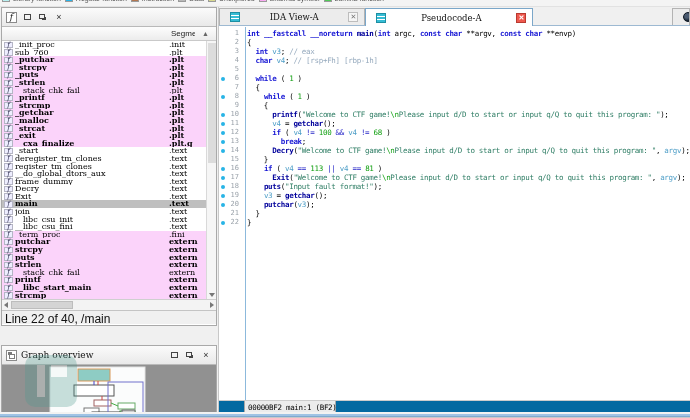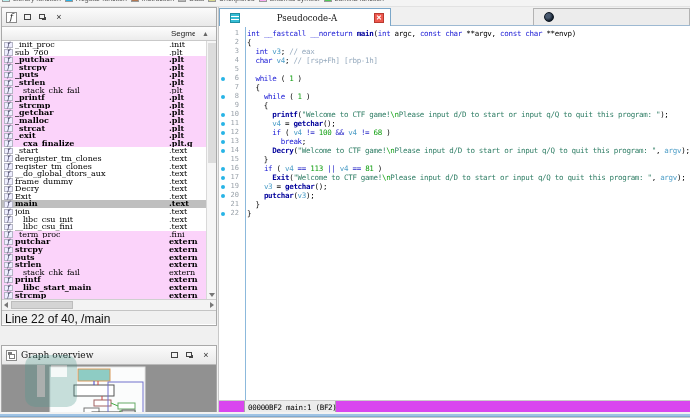--- a/index.html
+++ b/index.html
@@ -93,33 +93,33 @@
   .code-area { position:absolute; left:0; top:20px; width:472px; height:373px; background:#fff; overflow:hidden; }
   .gutter-sep { position:absolute; left:26px; top:0; width:1px; height:373px; background:#8cb9dc; }
   .code-lines { position:absolute; left:0; top:2px; width:472px; }
   .cl { height:9px; display:flex; align-items:center; white-space:pre;
         font-family:"DejaVu Sans Mono", monospace; font-size:7.5px; letter-spacing:-0.3px; line-height:9px; }
   .dot { width:8px; height:9px; position:relative; flex:none; }
   .dot.on::after { content:""; position:absolute; left:2px; top:2.5px; width:4px; height:4px;
                    border-radius:50%; background:#28b4e6; }
   .lnum { width:14px; flex:none; text-align:right; color:#9aa2aa; font-size:7px; letter-spacing:0; padding-right:2px; }
   .ctext { padding-left:6px; flex:none; }
-  .ctext .kw  { color:#1616d4; font-weight:normal; }
+  .ctext .kw  { color:#1616d4; font-weight:bold; }
   .ctext .fn  { color:#00009b; font-weight:bold; }
   .ctext .var { color:#4f9fc8; }
   .ctext .num { color:#0e9e0e; }
   .ctext .str { color:#2e7d64; }
   .ctext .esc { color:#16a216; }
   .ctext .com { color:#95a9bd; }
   .ctext .op  { color:#2626c8; }
   .ctext .pl  { color:#000; }
 
   
   .code-status { position:absolute; left:0; top:393px; width:472px; height:13px;
-                 background:#d946ef; border-top:1px solid #cccccc; }
+                 background:#0369a1; border-top:1px solid #cccccc; }
   .code-status-box { position:absolute; left:25px; top:0; width:92px; height:13px;
                      background:#ececec; border:1px solid #a8a8a8; border-top:none;
                      font-family:"DejaVu Sans Mono", monospace; font-size:7.5px; letter-spacing:-0.3px;
                      color:#000; padding:2px 0 0 3px; white-space:nowrap; }
 
   
   .bottom-strip { position:absolute; left:0; top:412px; width:690px; height:6px;
                   background:linear-gradient(#f2f2f2 0 2px, #9fc3e4 2px 4px, #7fa9d0 4px 5px, #c8c8c8 5px 6px); }
 
   
@@ -409,20 +409,25 @@
           <rect x="89" y="60" width="13" height="7" fill="#cdcdcd" stroke="#555555"></rect>
           <polyline points="95,56 95,63 89,63" fill="none" stroke="#4444cc"></polyline>
           <rect x="106" y="17" width="35" height="44" fill="none" stroke="#7070cc"></rect>
         </svg>
       </div>
     </div>
   </div>
 
   <div class="right-col">
     <div class="tabbar">
+      <div class="tab tab-1">
+        <span class="ticon-text"></span>
+        <span class="tab-label">IDA View-A</span>
+        <span class="tclose">✕</span>
+      </div>
       <div class="tab tab-2 active">
         <span class="ticon-text"></span>
         <span class="tab-label">Pseudocode-A</span>
         <span class="tclose red">✕</span>
       </div>
       <div class="tab tab-3">
         <span class="ticon-hex"></span>
         <span class="tab-label">Hex View-1</span>
         <span class="tclose">✕</span>
       </div>
@@ -444,20 +449,21 @@
           <div class="cl"><span class="dot on"></span><span class="lnum">8</span><span class="ctext"><span class="pl">    </span><span class="kw">while</span><span class="pl"> ( </span><span class="num">1</span><span class="pl"> )</span></span></div>
           <div class="cl"><span class="dot"></span><span class="lnum">9</span><span class="ctext"><span class="pl">    {</span></span></div>
           <div class="cl"><span class="dot on"></span><span class="lnum">10</span><span class="ctext"><span class="pl">      </span><span class="fn">printf</span><span class="pl">(</span><span class="str">"Welcome to CTF game!</span><span class="esc">\n</span><span class="str">Please input d/D to start or input q/Q to quit this program: "</span><span class="pl">);</span></span></div>
           <div class="cl"><span class="dot on"></span><span class="lnum">11</span><span class="ctext"><span class="pl">      </span><span class="var">v4</span><span class="pl"> = </span><span class="fn">getchar</span><span class="pl">();</span></span></div>
           <div class="cl"><span class="dot on"></span><span class="lnum">12</span><span class="ctext"><span class="pl">      </span><span class="kw">if</span><span class="pl"> ( </span><span class="var">v4</span><span class="op"> != </span><span class="num">100</span><span class="op"> &amp;&amp; </span><span class="var">v4</span><span class="op"> != </span><span class="num">68</span><span class="pl"> )</span></span></div>
           <div class="cl"><span class="dot on"></span><span class="lnum">13</span><span class="ctext"><span class="pl">        </span><span class="kw">break</span><span class="pl">;</span></span></div>
           <div class="cl"><span class="dot on"></span><span class="lnum">14</span><span class="ctext"><span class="pl">      </span><span class="fn">Decry</span><span class="pl">(</span><span class="str">"Welcome to CTF game!</span><span class="esc">\n</span><span class="str">Please input d/D to start or input q/Q to quit this program: "</span><span class="pl">, </span><span class="var">argv</span><span class="pl">);</span></span></div>
           <div class="cl"><span class="dot"></span><span class="lnum">15</span><span class="ctext"><span class="pl">    }</span></span></div>
           <div class="cl"><span class="dot on"></span><span class="lnum">16</span><span class="ctext"><span class="pl">    </span><span class="kw">if</span><span class="pl"> ( </span><span class="var">v4</span><span class="op"> == </span><span class="num">113</span><span class="op"> || </span><span class="var">v4</span><span class="op"> == </span><span class="num">81</span><span class="pl"> )</span></span></div>
           <div class="cl"><span class="dot on"></span><span class="lnum">17</span><span class="ctext"><span class="pl">      </span><span class="fn">Exit</span><span class="pl">(</span><span class="str">"Welcome to CTF game!</span><span class="esc">\n</span><span class="str">Please input d/D to start or input q/Q to quit this program: "</span><span class="pl">, </span><span class="var">argv</span><span class="pl">);</span></span></div>
+          <div class="cl"><span class="dot on"></span><span class="lnum">18</span><span class="ctext"><span class="pl">    </span><span class="fn">puts</span><span class="pl">(</span><span class="str">"Input fault format!"</span><span class="pl">);</span></span></div>
           <div class="cl"><span class="dot on"></span><span class="lnum">19</span><span class="ctext"><span class="pl">    </span><span class="var">v3</span><span class="pl"> = </span><span class="fn">getchar</span><span class="pl">();</span></span></div>
           <div class="cl"><span class="dot on"></span><span class="lnum">20</span><span class="ctext"><span class="pl">    </span><span class="fn">putchar</span><span class="pl">(</span><span class="var">v3</span><span class="pl">);</span></span></div>
           <div class="cl"><span class="dot"></span><span class="lnum">21</span><span class="ctext"><span class="pl">  }</span></span></div>
           <div class="cl"><span class="dot on"></span><span class="lnum">22</span><span class="ctext"><span class="pl">}</span></span></div>
         </div>
     </div>
 
     <div class="code-status">
       <span class="code-status-box">00000BF2 main:1 (BF2)</span>
     </div>

